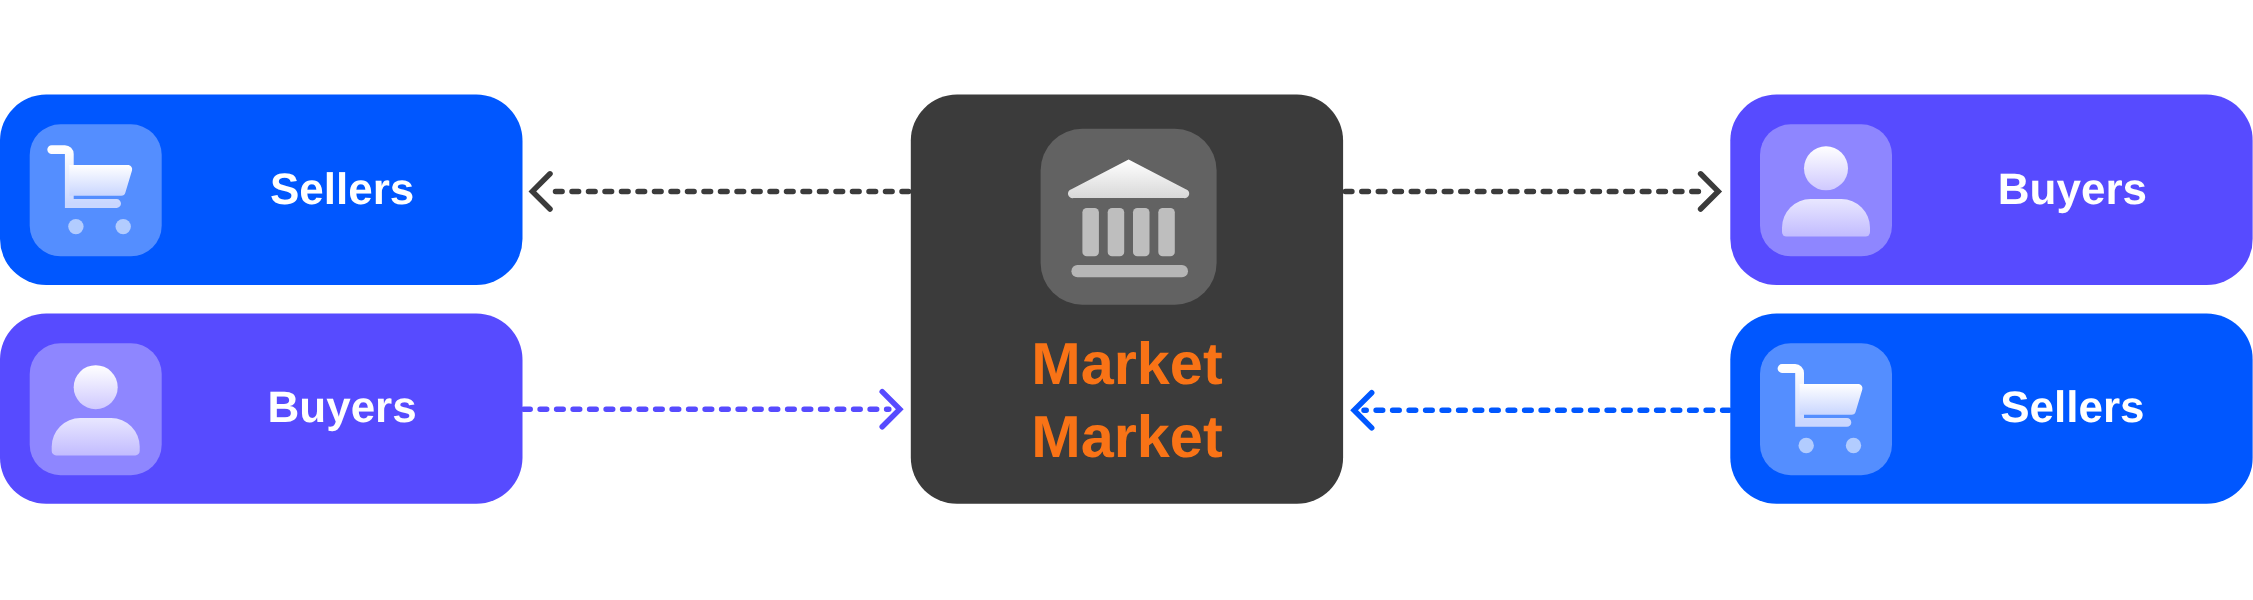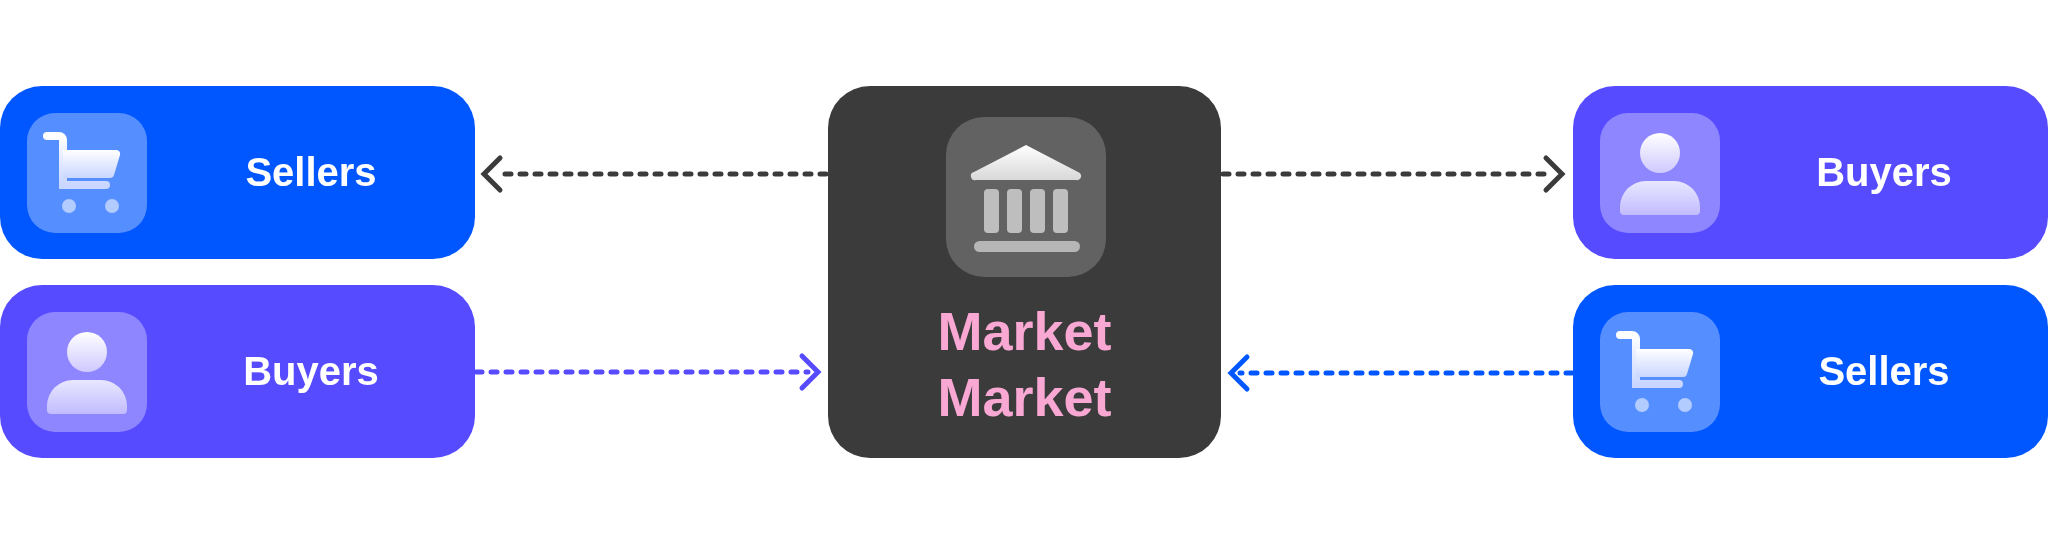--- a/index.html
+++ b/index.html
@@ -7,21 +7,21 @@
          font-family:"Liberation Sans", "DejaVu Sans", sans-serif; }
   .node { position:absolute; border-radius:42px; box-sizing:border-box;padding-left:32px; }
   .side { width:475px; height:173px; }
   .node .tile { position:absolute; left:27px; top:27px; width:120px; height:120px;
                 border-radius:28px; background:rgba(255,255,255,0.33); }
   .node .label { position:absolute; left:147px; right:0; top:0; bottom:0;
                  display:flex; align-items:center; justify-content:center;
                  color:#fff; font-weight:bold; font-size:40px; }
   .center { left:828px; top:86px; width:393px; height:372px; background:#3b3b3b; border-radius:42px; }
   .center .tile { left:118px; top:31px; width:160px; height:160px; border-radius:38px; background:rgba(255,255,255,0.2); }
-  .center .title { position:absolute; left:0; right:0; top:212px; text-align:center; color:#f9a8d4;
+  .center .title { position:absolute; left:0; right:0; top:212px; text-align:center; color:#f97316;
                    font-weight:bold; font-size:54px; line-height:66px; }
   svg.ic { position:absolute; left:0; top:0; }
   svg.conn { position:absolute; left:0; top:0; }
 </style>
 </head>
 <body>
 
 <svg class="conn" width="2048" height="545">
   <g stroke="#3b3b3b" stroke-width="5" stroke-linecap="round" fill="none">
     <line x1="826" y1="174" x2="496" y2="174" stroke-dasharray="6 9"></line>

